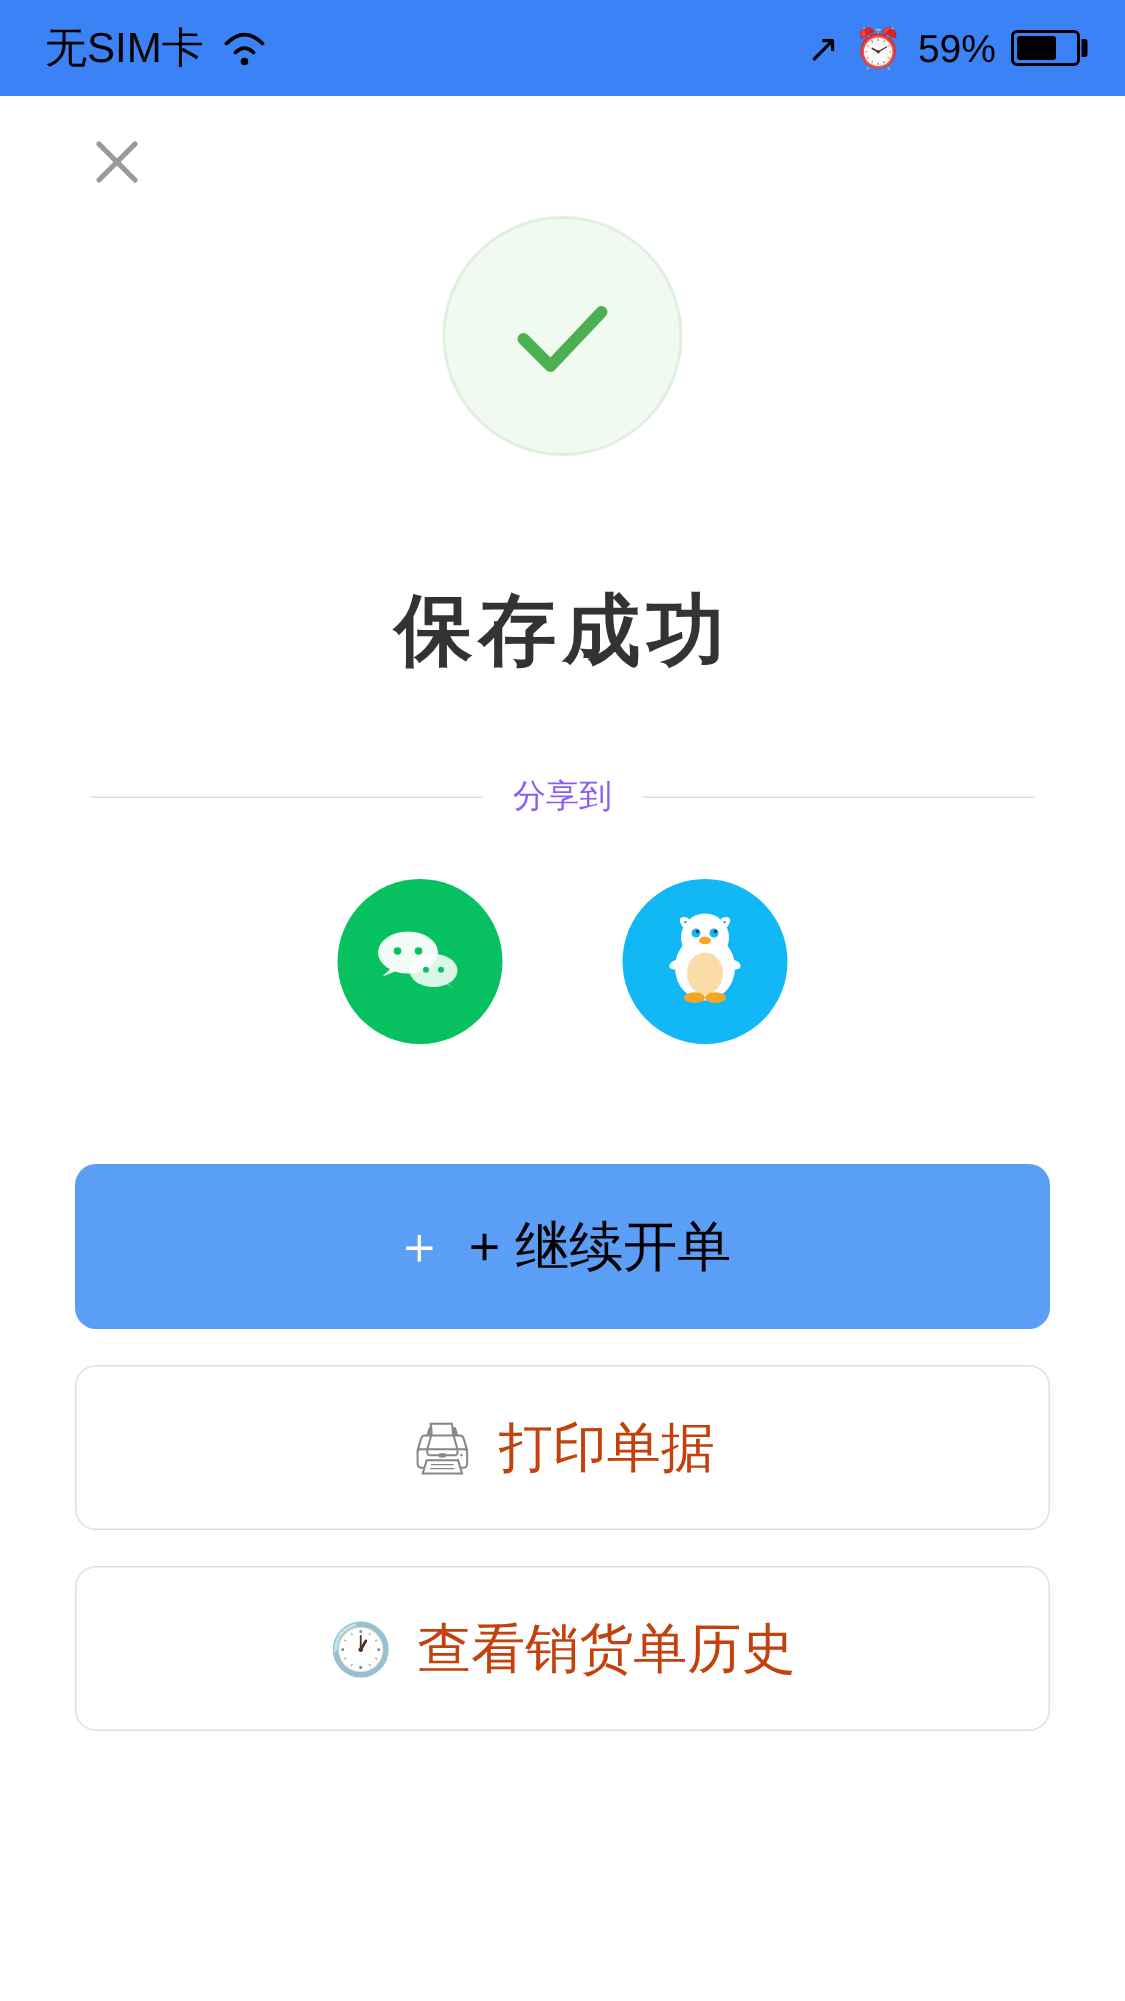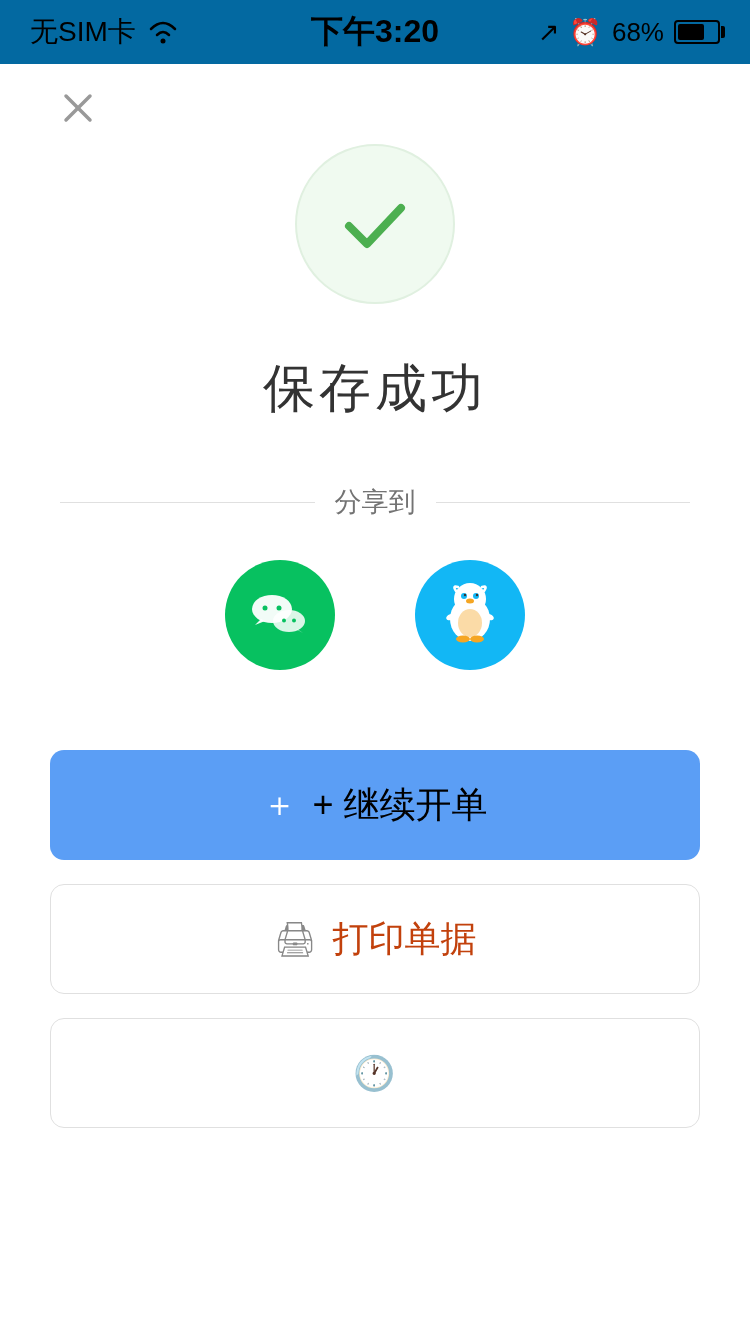--- a/index.html
+++ b/index.html
@@ -14,21 +14,21 @@
       height: 1334px;
       background: #ffffff;
       font-family: -apple-system, "PingFang SC", "Helvetica Neue", Arial, sans-serif;
       overflow: hidden;
     }
 
     
     .status-bar {
       width: 100%;
       height: 64px;
-      background: #0369a1;
+      background: #3b82f6;
       display: flex;
       align-items: center;
       justify-content: space-between;
       padding: 0 30px;
     }
 
     .status-left {
       display: flex;
       align-items: center;
       gap: 10px;
@@ -130,43 +130,44 @@
 
     .checkmark {
       width: 80px;
       height: 80px;
     }
 
     
     .success-title {
       font-size: 52px;
       color: #333333;
-      font-weight: 400;
+      font-weight: 700;
       margin-bottom: 60px;
       letter-spacing: 4px;
+      margin-top: 32px;
     }
 
     
     .divider-row {
       width: 100%;
       display: flex;
       align-items: center;
       padding: 0 60px;
       margin-bottom: 40px;
     }
 
     .divider-line {
       flex: 1;
       height: 1px;
       background: #e0e0e0;
     }
 
     .divider-text {
-      font-size: 27px;
-      color: #737373;
+      font-size: 22px;
+      color: #8b5cf6;
       padding: 0 20px;
     }
 
     
     .share-icons {
       display: flex;
       align-items: center;
       justify-content: center;
       gap: 80px;
       margin-bottom: 80px;
@@ -252,28 +253,25 @@
   <div class="status-left">
     <span>无SIM卡</span>
     <svg width="34" height="26" viewBox="0 0 34 26" fill="none">
       <path d="M17 22 Q17 22 17 22" stroke="#000" stroke-width="3" stroke-linecap="round"></path>
       <path d="M11 16 Q14 13 17 13 Q20 13 23 16" stroke="#000" stroke-width="2.5" stroke-linecap="round" fill="none"></path>
       <path d="M5 10 Q11 4 17 4 Q23 4 29 10" stroke="#000" stroke-width="2.5" stroke-linecap="round" fill="none"></path>
       <circle cx="17" cy="22" r="2.5" fill="#000"></circle>
     </svg>
   </div>
 
-  <div class="status-center">
-    <span>下午3:20</span>
-  </div>
 
   <div class="status-right">
     <span>↗</span>
     <span>⏰</span>
-    <span>68%</span>
+    <span>59%</span>
     <div class="battery-container">
       <div class="battery-icon">
         <div class="battery-fill"></div>
       </div>
     </div>
   </div>
 </div>
 
 <div class="close-btn">
   <svg viewBox="0 0 36 36" fill="none" xmlns="http://www.w3.org/2000/svg">
@@ -354,16 +352,17 @@
       <span class="btn-primary-label">+ 继续开单</span>
     </button>
 
     <button class="btn-secondary">
       <span class="btn-secondary-icon">🖨</span>
       <span class="btn-secondary-label">打印单据</span>
     </button>
 
     <button class="btn-secondary">
       <span class="btn-secondary-icon">🕐</span>
+      <span class="btn-secondary-label">查看销货单历史</span>
     </button>
 
   </div>
 </div>
 
 </body></html>

